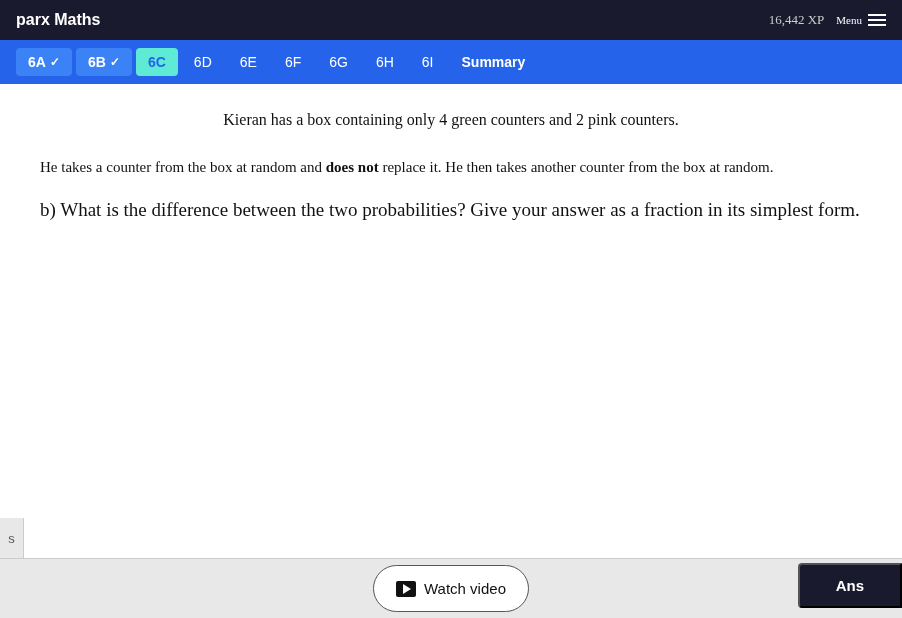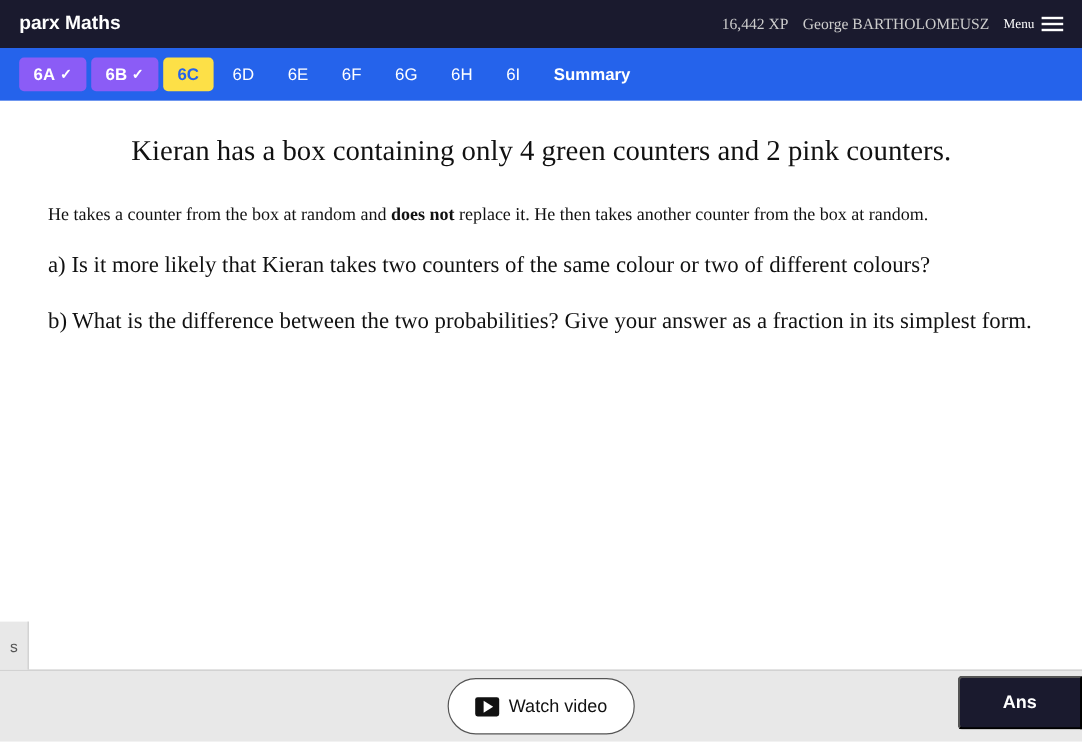--- a/index.html
+++ b/index.html
@@ -82,26 +82,26 @@
       font-size: 14px;
       font-weight: bold;
       cursor: pointer;
       color: white;
       display: flex;
       align-items: center;
       gap: 4px;
     }
 
     .nav-item.completed {
-      background: #8b5cf6;
+      background: #3b82f6;
       color: white;
     }
 
     .nav-item.active {
-      background: #fde047;
+      background: #5eead4;
       color: #2563eb;
     }
 
     .nav-item.inactive {
       background: transparent;
       color: white;
       font-weight: normal;
       align-items: flex-end;
     }
 
@@ -120,21 +120,21 @@
       padding: 24px 40px 20px 40px;
       height: calc(618px - 84px - 60px);
       display: flex;
       flex-direction: column;
       gap: 16px;
       position: relative;
     }
 
     .problem-intro {
       text-align: center;
-      font-size: 24px;
+      font-size: 16px;
       color: #111;
       line-height: 1.5;
       font-family: 'Georgia', serif;
     }
 
     .problem-body {
       font-size: 15px;
       color: #111;
       line-height: 1.55;
       font-family: 'Georgia', serif;
@@ -232,21 +232,20 @@
   </style>
 </head>
 <body>
 
 <div class="top-bar">
   <div class="top-bar-left">
     <span class="app-title">parx Maths</span>
   </div>
   <div class="top-bar-right">
     <span>16,442 XP</span>
-    <span>George BARTHOLOMEUSZ</span>
     <div class="menu-btn">
       <span>Menu</span>
       <div class="hamburger">
         <span></span>
           <span></span>
           <span></span>
       </div>
     </div>
   </div>
 </div>
@@ -287,21 +286,20 @@
 </div>
 
 <div class="main-content">
 
   <div class="problem-intro">Kieran has a box containing only 4 green counters and 2 pink counters.</div>
 
   <div class="problem-body">
     He takes a counter from the box at random and <strong>does not</strong> replace it. He then takes another counter from the box at random.
   </div>
 
-  <div class="problem-part">a) Is it more likely that Kieran takes two counters of the same colour or two of different colours?</div>
 
   <div class="problem-part">b) What is the difference between the two probabilities? Give your answer as a fraction in its simplest form.</div>
 
 </div>
 
 <div class="bottom-bar">
   <div class="sidebar-s">
     <span>s</span>
   </div>
   <button class="watch-video-btn">

